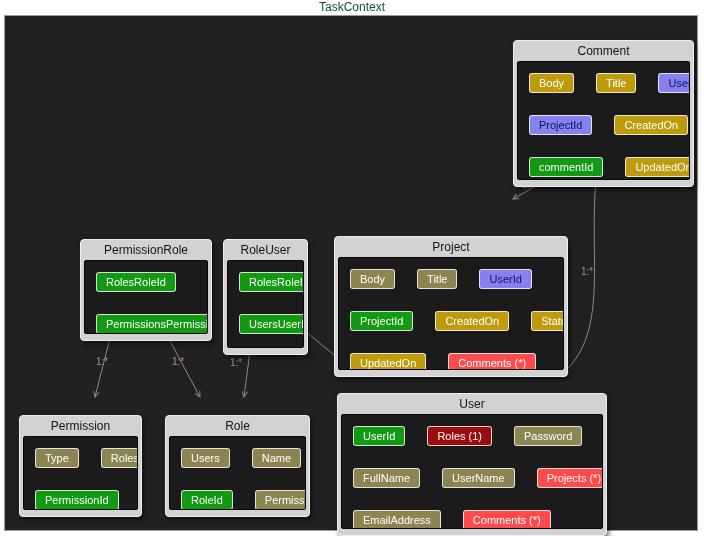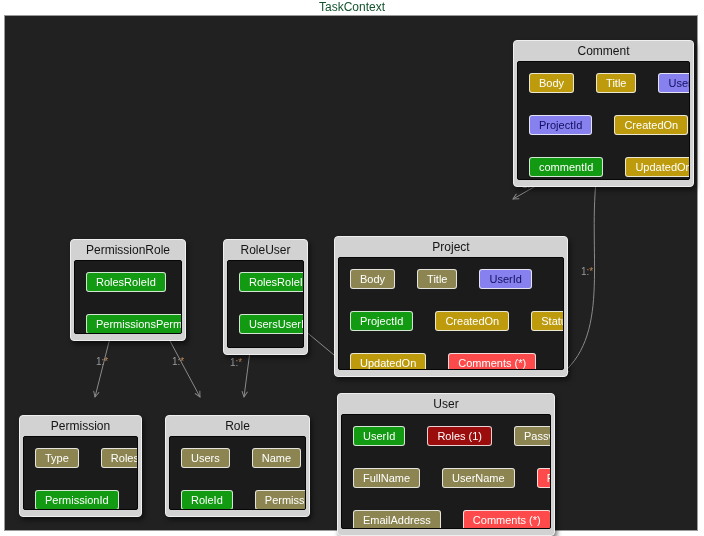--- a/index.html
+++ b/index.html
@@ -104,21 +104,21 @@
           <span class="badge" style="background: rgb(189, 155, 12);">CreatedOn</span>
           <span class="badge" style="background: rgb(189, 155, 12);">StatusCode</span>
         </div>
         <div class="prop-row">
           <span class="badge" style="background: rgb(189, 155, 12);">UpdatedOn</span>
           <span class="badge" style="background: rgb(254, 74, 74);">Comments (*)</span>
         </div>
       </div>
   </div>
 
-  <div class="entity" style="left: 65px; top: 223px; width: 116px; height: 102px;">
+  <div class="entity" style="left: 75px; top: 223px; width: 132px; height: 102px;">
     <div class="entity-header">PermissionRole</div>
     <div class="entity-body">
         <div class="prop-row">
           <span class="badge" style="background: rgb(18, 154, 18);">RolesRoleId</span>
         </div>
         <div class="prop-row">
           <span class="badge" style="background: rgb(18, 154, 18);">PermissionsPermissionId</span>
         </div>
       </div>
   </div>
@@ -155,21 +155,21 @@
           <span class="badge" style="background: rgb(140, 133, 81);">Users</span>
           <span class="badge" style="background: rgb(140, 133, 81);">Name</span>
         </div>
         <div class="prop-row">
           <span class="badge" style="background: rgb(18, 154, 18);">RoleId</span>
           <span class="badge" style="background: rgb(140, 133, 81);">Permissions</span>
         </div>
       </div>
   </div>
 
-  <div class="entity" style="left: 332px; top: 377px; width: 218px; height: 143px;">
+  <div class="entity" style="left: 332px; top: 377px; width: 270px; height: 143px;">
     <div class="entity-header">User</div>
     <div class="entity-body">
         <div class="prop-row">
           <span class="badge" style="background: rgb(18, 154, 18);">UserId</span>
           <span class="badge" style="background: rgb(155, 13, 13);">Roles (1)</span>
           <span class="badge" style="background: rgb(140, 133, 81);">Password</span>
         </div>
         <div class="prop-row">
           <span class="badge" style="background: rgb(140, 133, 81);">FullName</span>
           <span class="badge" style="background: rgb(140, 133, 81);">UserName</span>

